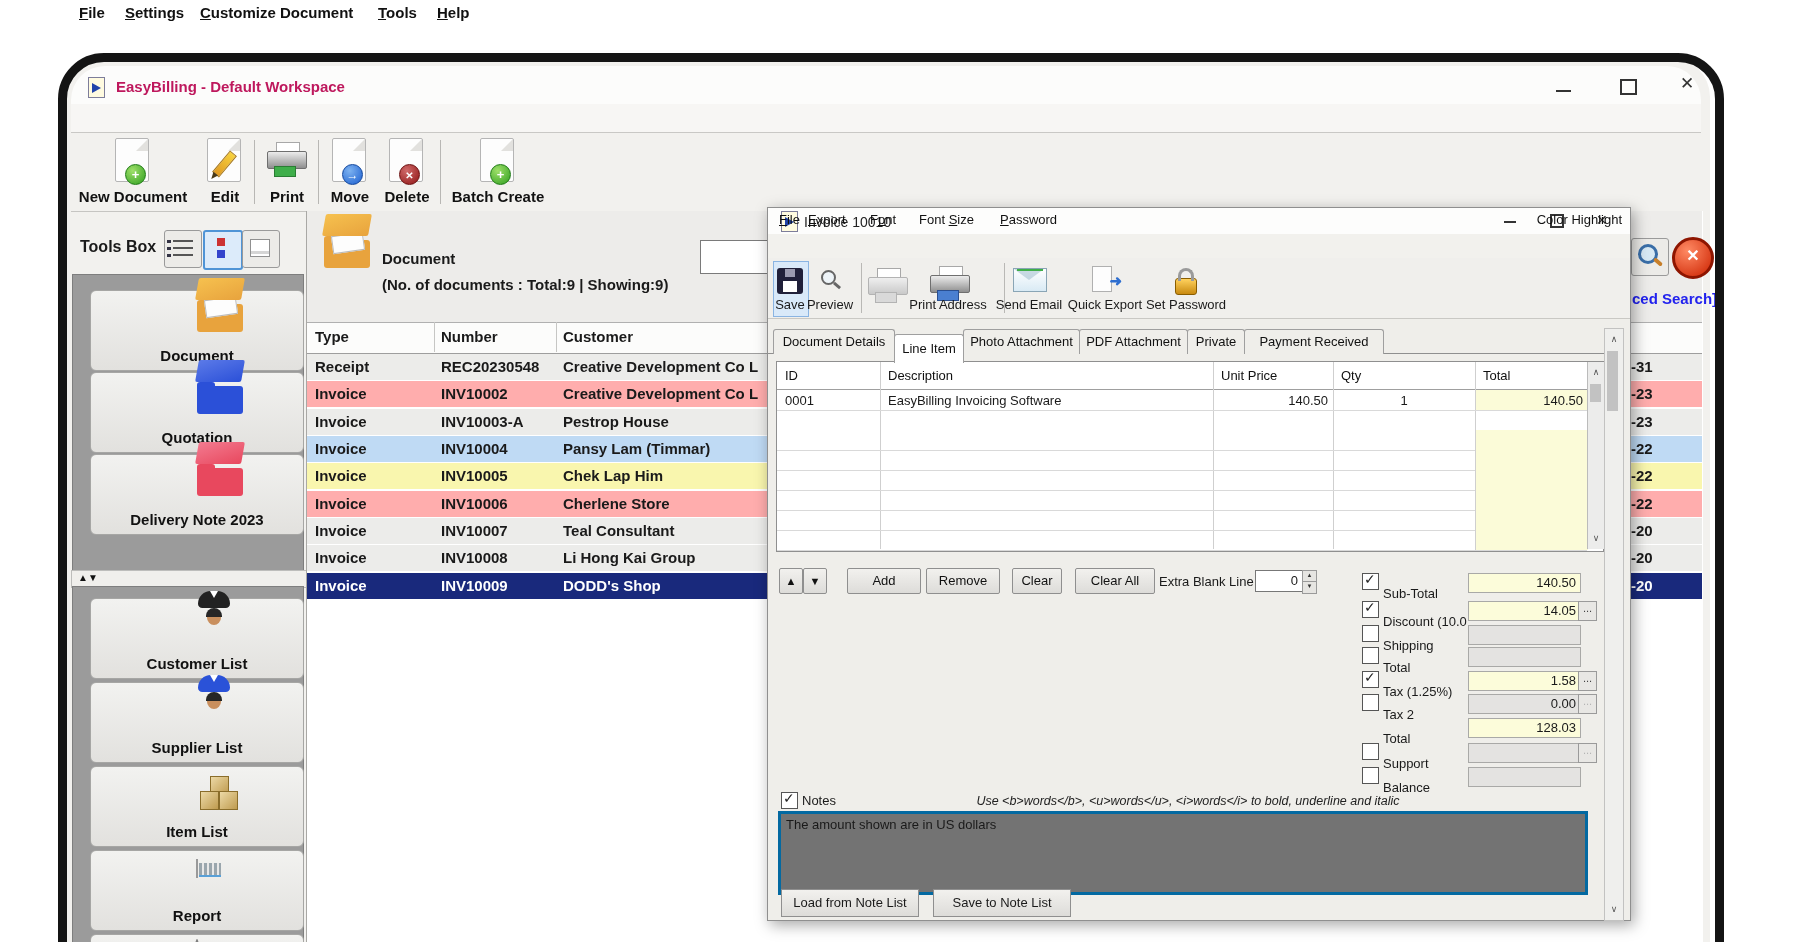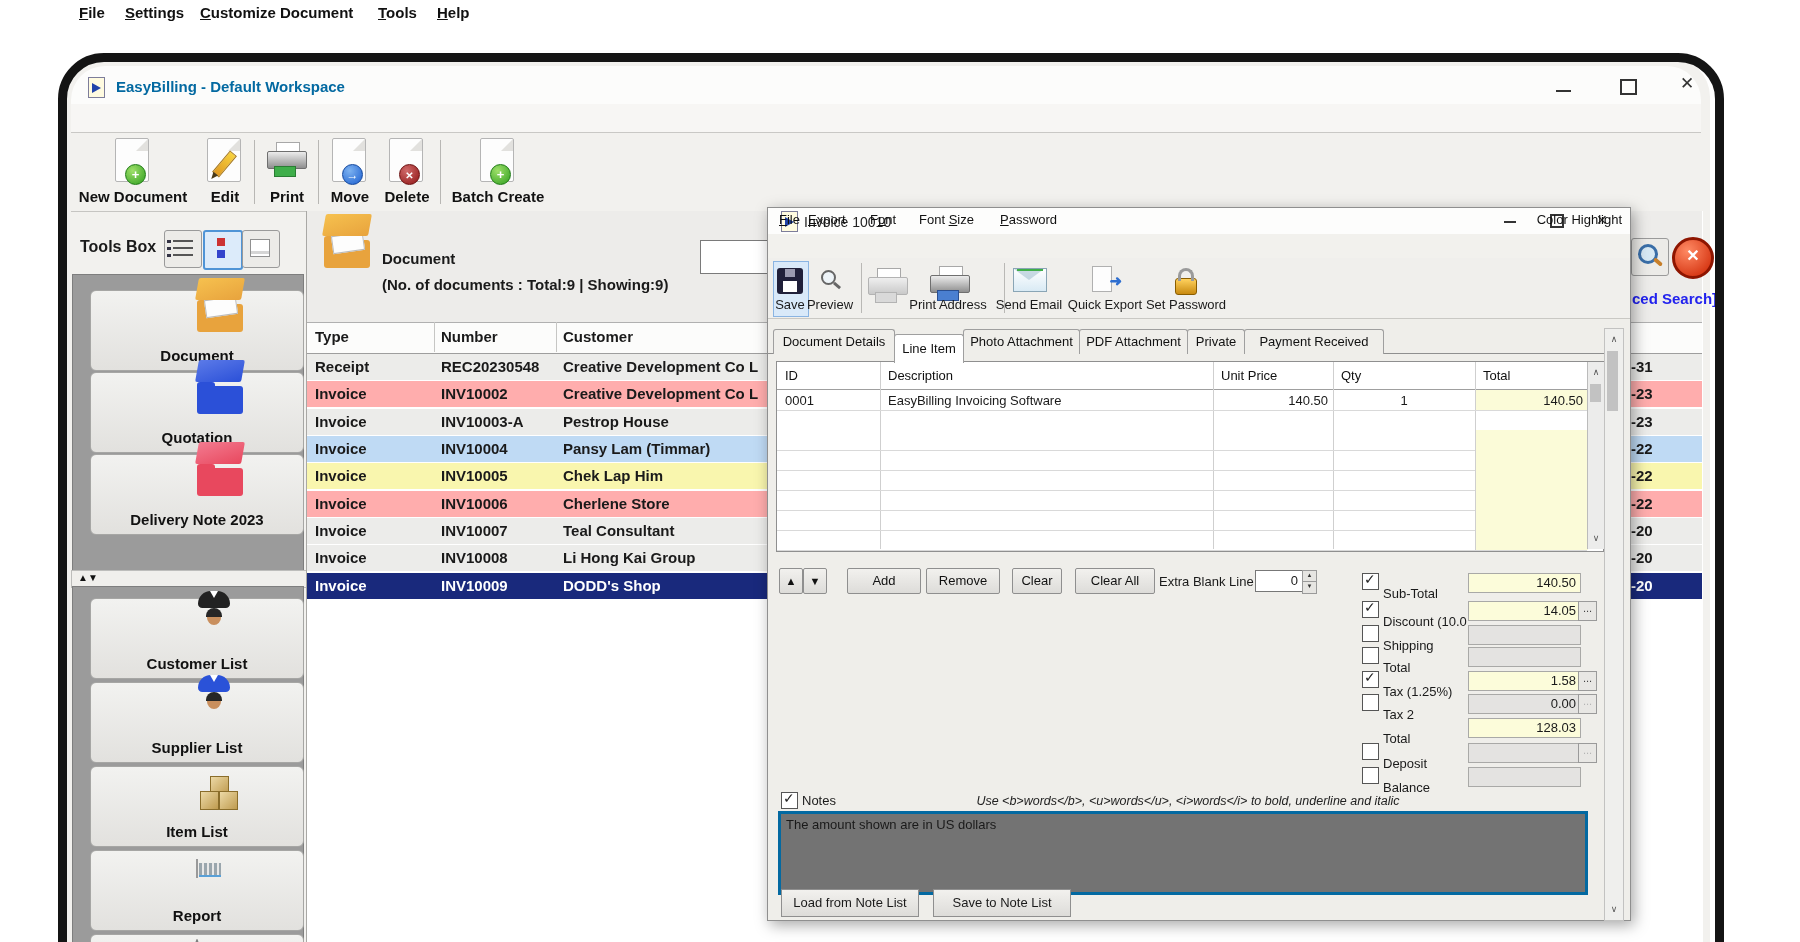--- a/index.html
+++ b/index.html
@@ -4,21 +4,21 @@
 <style>
   html,body{margin:0;padding:0;background:#fff;}
   .stage{position:relative;width:1800px;height:942px;overflow:hidden;background:#fff;
          font-family:"Liberation Sans",sans-serif;color:#1a1a1a;}
   .abs{position:absolute;}
   
   .win-bg{position:absolute;left:62px;top:57px;width:1648px;height:900px;background:#f2f1ee;border-radius:40px 40px 0 0;}
   .win-frame{position:absolute;left:58px;top:53px;width:1648px;height:920px;border:9px solid #141414;border-radius:46px 46px 0 0;pointer-events:none;z-index:60;background:transparent;}
   
   .titlebar{position:absolute;left:71px;top:66px;width:1630px;height:38px;background:#fcfcfb;border-radius:34px 34px 0 0;}
-  .app-title{position:absolute;left:116px;top:78px;font-size:15px;font-weight:bold;color:#0369a1;}
+  .app-title{position:absolute;left:116px;top:78px;font-size:15px;font-weight:bold;color:#be185d;}
   .appico{position:absolute;width:15px;height:19px;background:#fffbe0;border:1px solid #7d7d9a;}
   .appico::before{content:"";position:absolute;left:3px;top:5px;border-top:5px solid transparent;border-bottom:5px solid transparent;border-left:9px solid #2244aa;}
   .wc-min{position:absolute;width:15px;height:2px;background:#333;}
   .wc-max{position:absolute;width:13px;height:12px;border:2px solid #333;}
   .wc-close{position:absolute;font-size:17px;color:#333;line-height:17px;}
   .wc-close::before{content:"\2715";}
   .menubar{position:absolute;left:71px;top:104px;width:1630px;height:28px;background:#f7f6f4;border-bottom:1px solid #c9c8c5;}
   .menu-item{position:absolute;top:4px;font-size:15px;font-weight:bold;color:#111;}
   .menu-item u{text-decoration:underline;}
   
@@ -533,21 +533,21 @@
       <span class="tot-box">0.00</span>
       <span class="more-btn dim"></span>
     </div>
     <div class="tot-row" style="left:0;top:510px;width:862px;">
 
       <span class="tot-lbl">Total</span>
       <span class="tot-box yellow">128.03</span>
     </div>
     <div class="tot-row" style="left:0;top:535px;width:862px;">
       <span class="cb" style="left:594px;"></span>
-      <span class="tot-lbl">Deposit</span>
+      <span class="tot-lbl">Support</span>
       <span class="tot-box"></span>
       <span class="more-btn dim"></span>
     </div>
     <div class="tot-row" style="left:0;top:559px;width:862px;">
       <span class="cb" style="left:594px;"></span>
       <span class="tot-lbl">Balance</span>
       <span class="tot-box"></span>
     </div>
 
     <span class="cb checked" style="left:13px;top:584px;">

